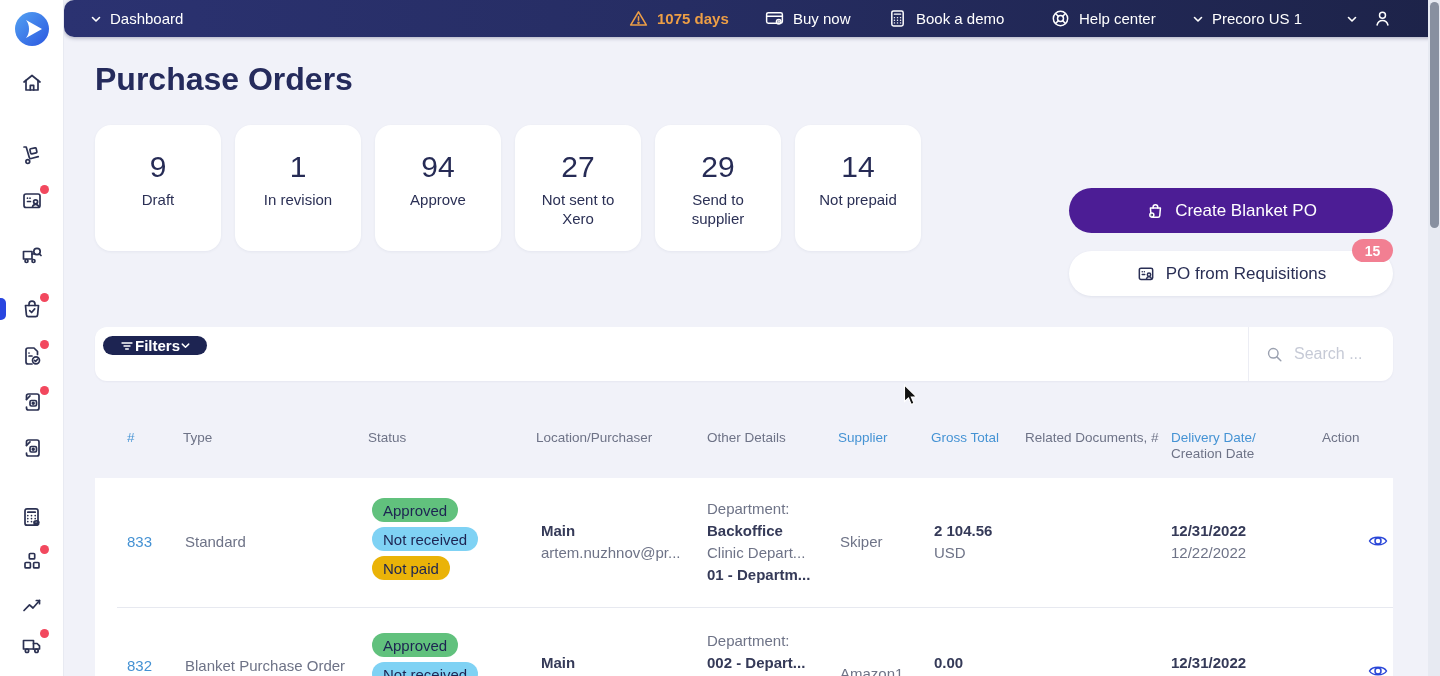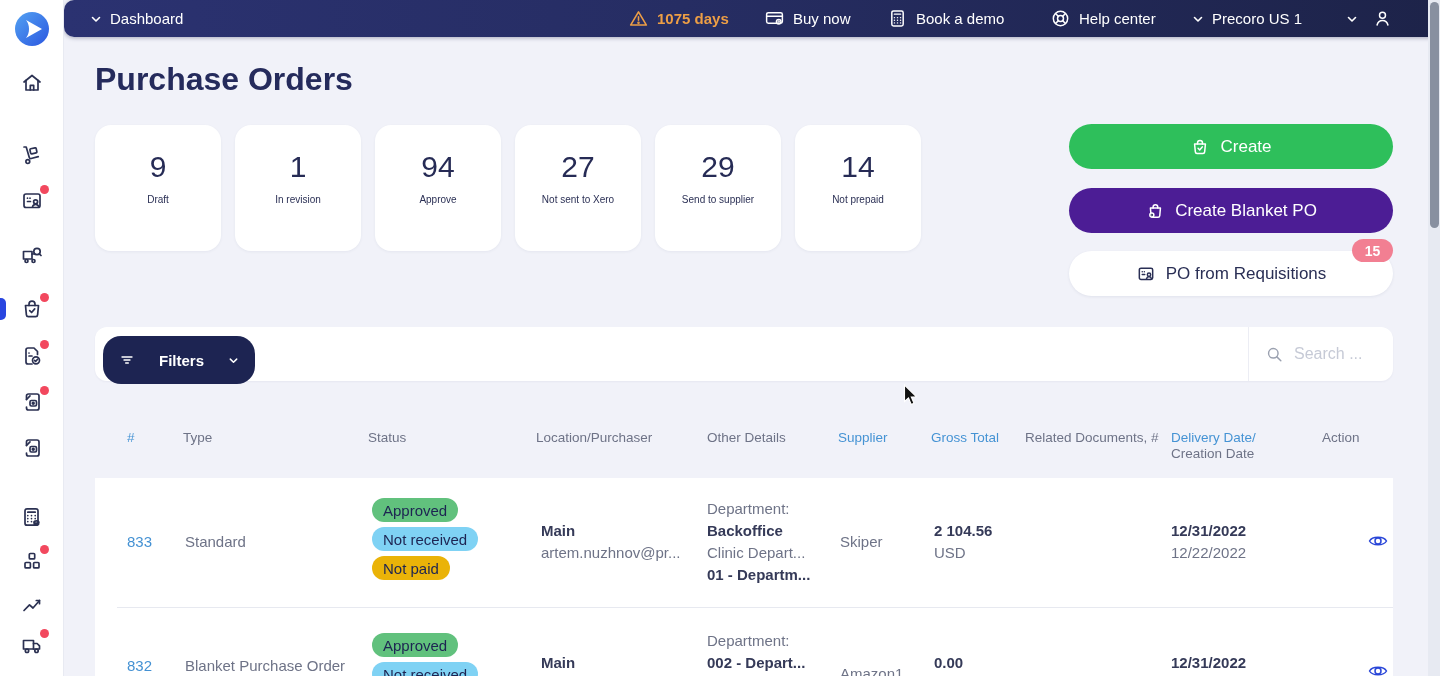--- a/index.html
+++ b/index.html
@@ -27,40 +27,40 @@
   .active-pill { position:absolute; left:-4px; top:298px; width:10px; height:22px; border-radius:6px;
     background:#2946e0; }
 
   
   .page-title { position:absolute; left:95px; top:61px; font-size:32px; font-weight:700; color:#252b5c; }
 
   
   .stat-card { position:absolute; top:125px; width:126px; height:126px; background:#fff;
     border-radius:16px; box-shadow:0 1px 3px rgba(40,45,90,.06); text-align:center; cursor:pointer; }
   .stat-value { margin-top:25px; font-size:30px; font-weight:500; color:#262b55; }
-  .stat-label { margin:6px auto 0; width:104px; font-size:10px; line-height:19px; color:#2b3055; }
+  .stat-label { margin:6px auto 0; width:104px; font-size:15px; line-height:19px; color:#2b3055; }
 
   
   .abtn { position:absolute; left:1069px; width:324px; height:45px; border:none; border-radius:23px;
     display:flex; align-items:center; justify-content:center; gap:10px; font-family:inherit;
     font-size:17px; cursor:pointer; }
   .abtn svg { display:block; }
   .btn-create { top:124px; background:#2ebf5b; color:#fff; }
   .btn-blanket { top:188px; background:#4c1d95; color:#fff; }
   .btn-poreq { top:251px; background:#fff; color:#2a2f55; box-shadow:0 1px 3px rgba(40,45,90,.08); }
   .req-badge { position:absolute; left:1352px; top:239px; min-width:41px; height:23px; border-radius:12px;
     background:#f27f92; color:#fff; font-size:14px; font-weight:700; display:flex; align-items:center;
     justify-content:center; padding:0 10px; z-index:3; }
 
   
   .filterbar { position:absolute; left:95px; top:327px; width:1298px; height:54px; background:#fff;
     border-radius:12px; box-shadow:0 1px 2px rgba(40,45,90,.05); }
-  .filters-btn { position:absolute; left:8px; top:9px; height:48px; padding:0 16px; border:none;
+  .filters-btn { position:absolute; left:8px; top:9px; height:19px; padding:0 16px; border:none;
     border-radius:18px; background:#1d2452; color:#fff; font-family:inherit; font-size:15px;
-    font-weight:600; display:flex; align-items:center; gap:24px; cursor:pointer; }
+    font-weight:600; display:flex; align-items:center; gap:0; cursor:pointer; }
   .search-wrap { position:absolute; right:0; top:0; width:145px; height:54px;
     border-left:1px solid #ecedf4; display:flex; align-items:center; padding-left:16px; gap:10px; }
   .search-input { border:none; outline:none; width:95px; font-family:inherit; font-size:16px; color:#555a70; }
   .search-input::placeholder { color:#c6cad6; }
 
   
   .thead-cell { position:absolute; top:430px; font-size:13.5px; color:#6e7387; white-space:nowrap; }
   .thead-blue { color:#4593d4; cursor:pointer; }
   .thead-sub { position:absolute; top:446px; font-size:13.5px; color:#6e7387; }
   .tbody { position:absolute; left:95px; top:478px; width:1298px; height:198px; background:#fff; }
@@ -302,28 +302,20 @@
   </div>
   <div class="stat-card" style="left:655px;">
     <div class="stat-value">29</div>
     <div class="stat-label">Send to supplier</div>
   </div>
   <div class="stat-card" style="left:795px;">
     <div class="stat-value">14</div>
     <div class="stat-label">Not prepaid</div>
   </div>
 
-  <button class="abtn btn-create">
-    <svg width="20" height="20" viewBox="0 0 24 24" fill="none" stroke="#fff" stroke-width="1.8" stroke-linecap="round" stroke-linejoin="round">
-        <path d="M5.5 8.5 h13 l-.9 9.4 a2 2 0 0 1-2 1.8 H8.4 a2 2 0 0 1-2-1.8 Z"></path>
-        <path d="M9 8.5 V7.2 a3 3 0 0 1 6 0 V8.5"></path>
-        <path d="M9.7 13.6 l1.9 1.9 3.1-3.6"></path>
-      </svg>
-    <span>Create</span>
-  </button>
 
   <button class="abtn btn-blanket">
     <svg width="20" height="20" viewBox="0 0 24 24" fill="none" stroke="#fff" stroke-width="1.8" stroke-linecap="round" stroke-linejoin="round">
         <path d="M6.5 8.5 h12 l-.8 9.2 a2 2 0 0 1-2 1.8 H9.3 a2 2 0 0 1-2-1.8 Z"></path>
         <path d="M9.7 8.5 V7.2 a2.8 2.8 0 0 1 5.6 0 V8.5"></path>
         <circle cx="8.2" cy="16.8" r="2.4" fill="#1d2452"></circle>
         <circle cx="8.2" cy="16.8" r="0.7" fill="#fff" stroke="none"></circle>
       </svg>
     <span>Create Blanket PO</span>
   </button>

